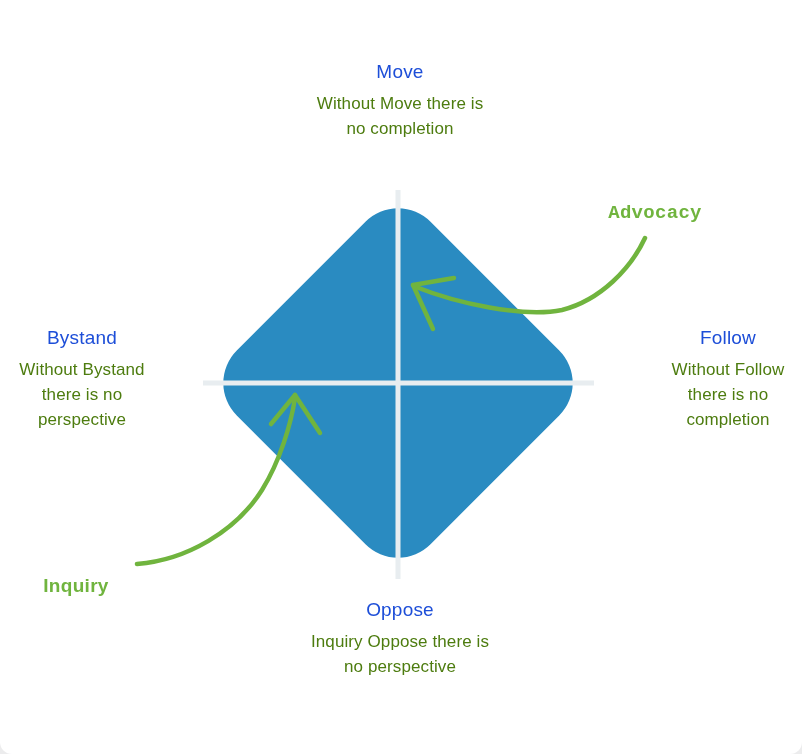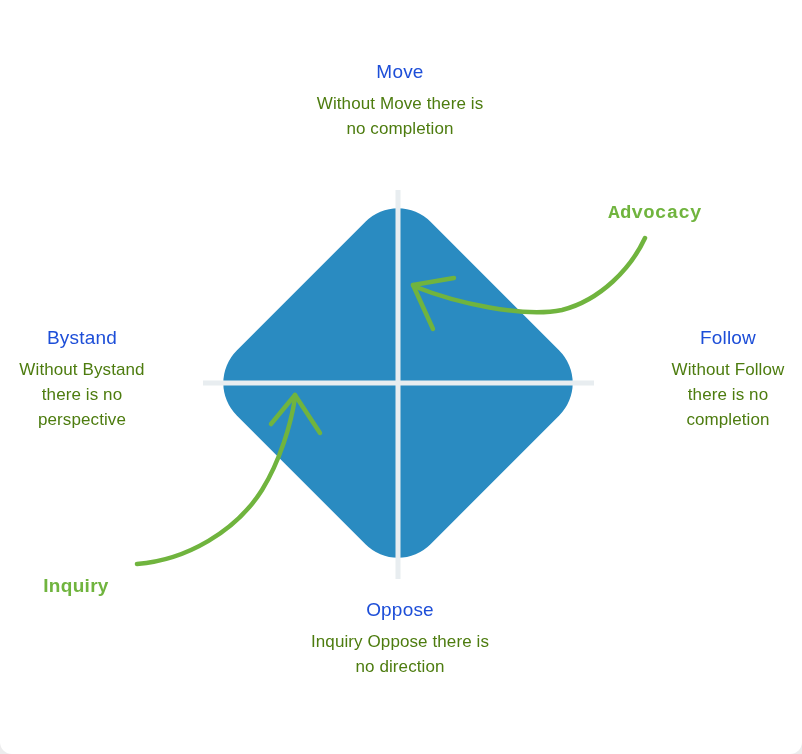--- a/index.html
+++ b/index.html
@@ -92,19 +92,19 @@
   <div class="text-block" style="left:-8px; top:326px; width:180px;">
     <div class="quad-heading">Bystand</div>
     <div class="quad-line">Without Bystand</div>
     <div class="quad-line">there is no</div>
     <div class="quad-line">perspective</div>
   </div>
 
   <div class="text-block" style="left:290px; top:598px; width:220px;">
     <div class="quad-heading">Oppose</div>
     <div class="quad-line">Inquiry Oppose there is</div>
-    <div class="quad-line">no direction</div>
+    <div class="quad-line">no perspective</div>
   </div>
 
   <div class="green-label" style="left:570px; top:202px; width:170px;font-family:Liberation Mono, monospace;">Advocacy</div>
   <div class="green-label" style="left:0px; top:551px; width:152px;margin-top:24px;">Inquiry</div>
 
 </div>
 
 </body></html>

